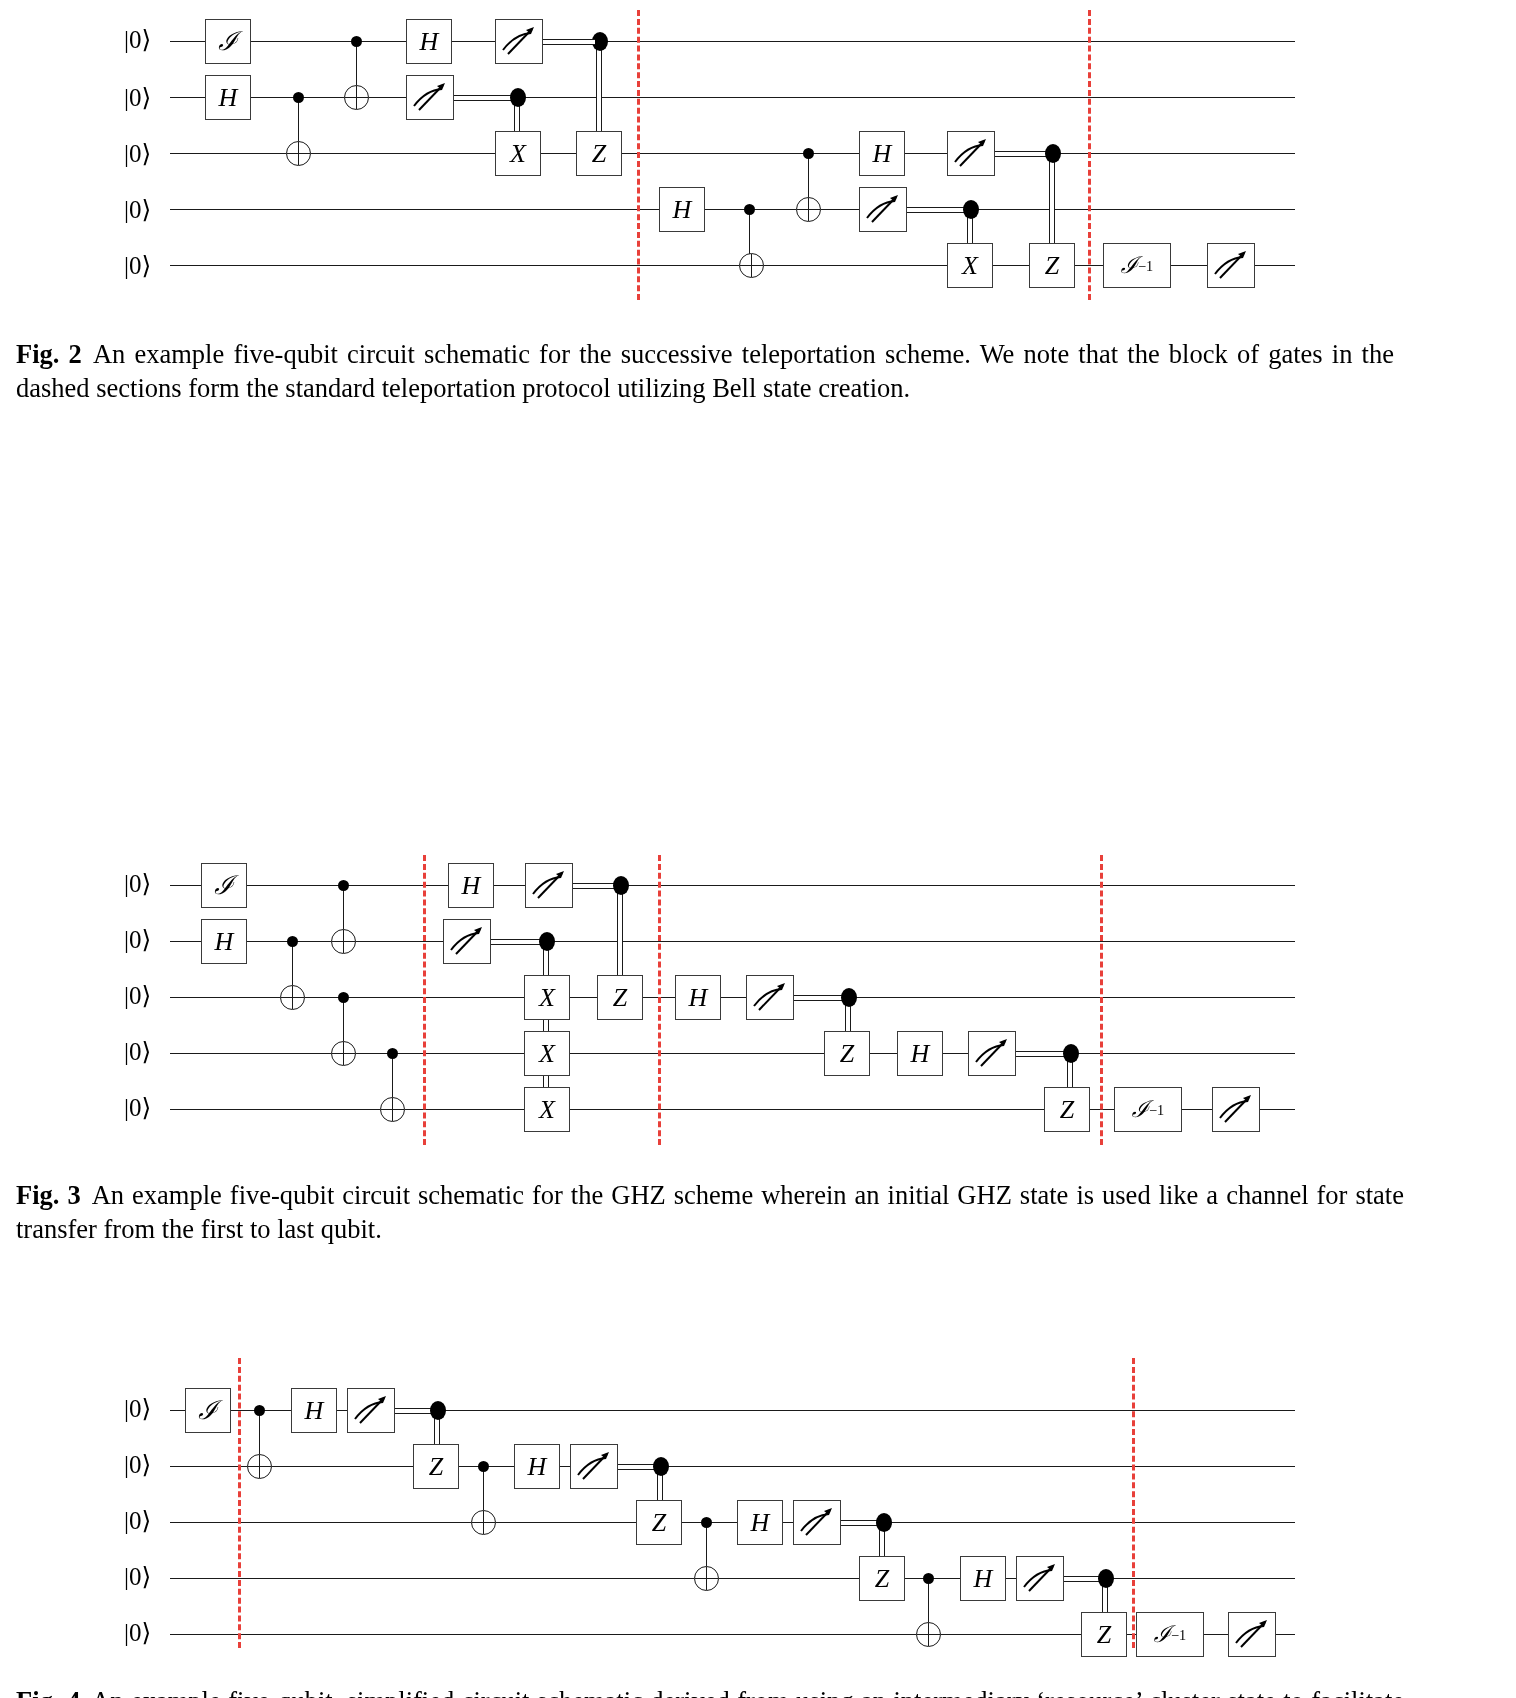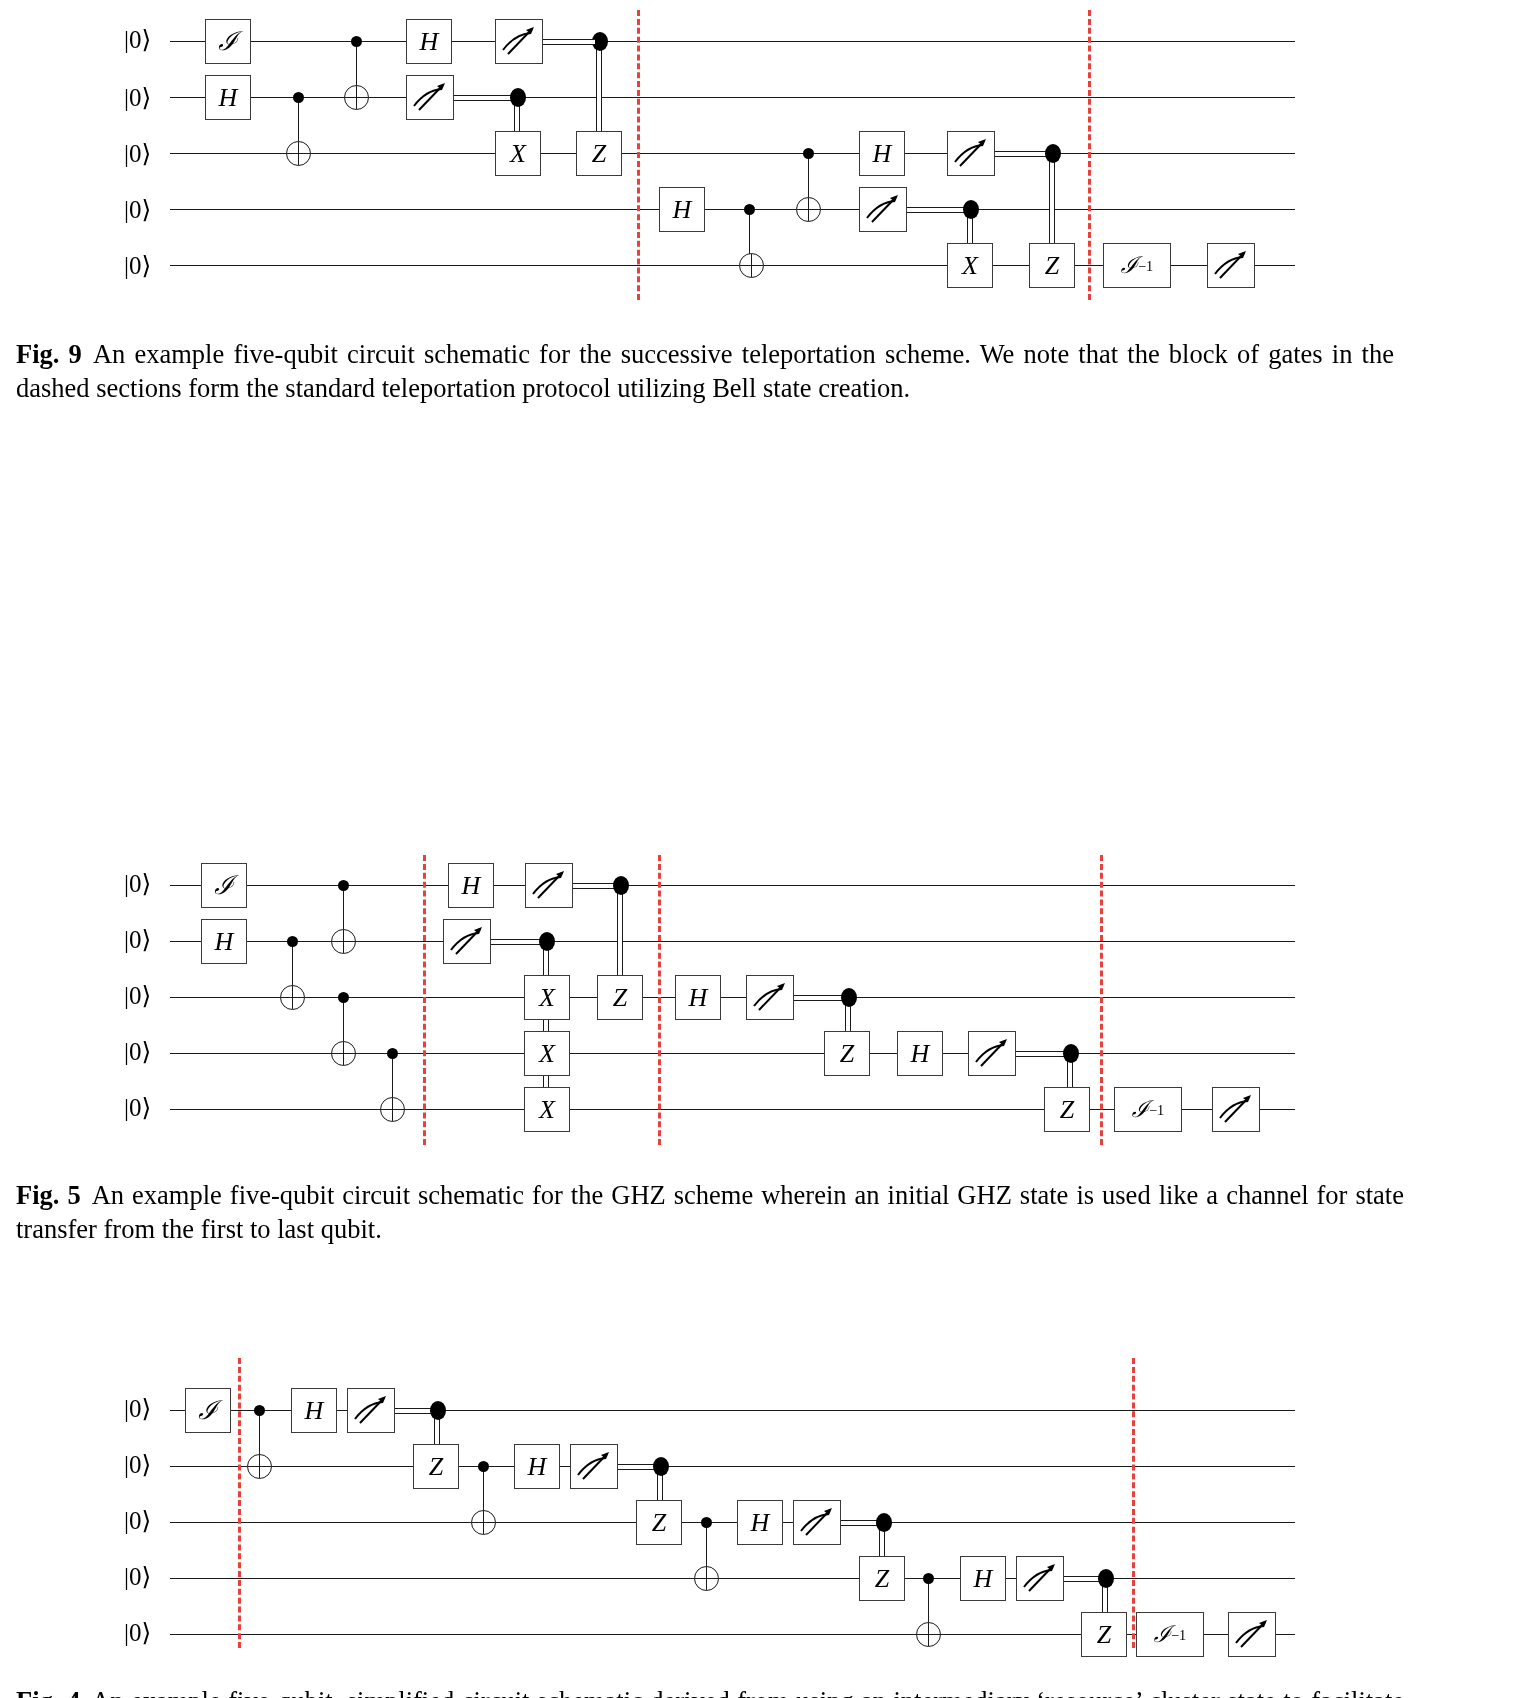--- a/index.html
+++ b/index.html
@@ -251,21 +251,21 @@
           <line x1="12" y1="34" x2="36" y2="9" stroke="#000" stroke-width="2"></line>
           <polygon points="38,7 30,10 35,14" fill="#000"></polygon>
         </svg>
       </div>
 
       <div class="dash" style="left:637px; top:10px; height:290px;"></div>
       <div class="dash" style="left:1088px; top:10px; height:290px;"></div>
     </div>
 
     <div class="caption" style="left:16px; top:337px; width:1378px;">
-      <span class="lbl">Fig. 9</span><span class="sp"></span><span>An example five-qubit circuit schematic for the successive teleportation scheme. We note that the block of gates in the dashed sections form the standard teleportation protocol utilizing Bell state creation.</span>
+      <span class="lbl">Fig. 2</span><span class="sp"></span><span>An example five-qubit circuit schematic for the successive teleportation scheme. We note that the block of gates in the dashed sections form the standard teleportation protocol utilizing Bell state creation.</span>
     </div>
   </div>
 
   <div class="figure">
     <div class="circuit" style="position:absolute; left:0; top:540px; height:310px;">
 
       <span class="ket" style="left:124px; top:21px;">|0⟩</span>
       <span class="ket" style="left:124px; top:77px;">|0⟩</span>
       <span class="ket" style="left:124px; top:133px;">|0⟩</span>
       <span class="ket" style="left:124px; top:189px;">|0⟩</span>
@@ -357,21 +357,21 @@
           <polygon points="38,7 30,10 35,14" fill="#000"></polygon>
         </svg>
       </div>
 
       <div class="dash" style="left:423px; top:5px; height:290px;"></div>
       <div class="dash" style="left:658px; top:5px; height:290px;"></div>
       <div class="dash" style="left:1100px; top:5px; height:290px;"></div>
     </div>
 
     <div class="caption" style="position:absolute; left:16px; top:868px; width:1388px;">
-      <span class="lbl">Fig. 5</span><span class="sp"></span><span>An example five-qubit circuit schematic for the GHZ scheme wherein an initial GHZ state is used like a channel for state transfer from the first to last qubit.</span>
+      <span class="lbl">Fig. 3</span><span class="sp"></span><span>An example five-qubit circuit schematic for the GHZ scheme wherein an initial GHZ state is used like a channel for state transfer from the first to last qubit.</span>
     </div>
   </div>
 
   <div class="figure">
     <div class="circuit" style="position:absolute; left:0; top:1040px; height:300px;">
 
       <span class="ket" style="left:124px; top:46px;">|0⟩</span>
       <span class="ket" style="left:124px; top:102px;">|0⟩</span>
       <span class="ket" style="left:124px; top:158px;">|0⟩</span>
       <span class="ket" style="left:124px; top:214px;">|0⟩</span>

